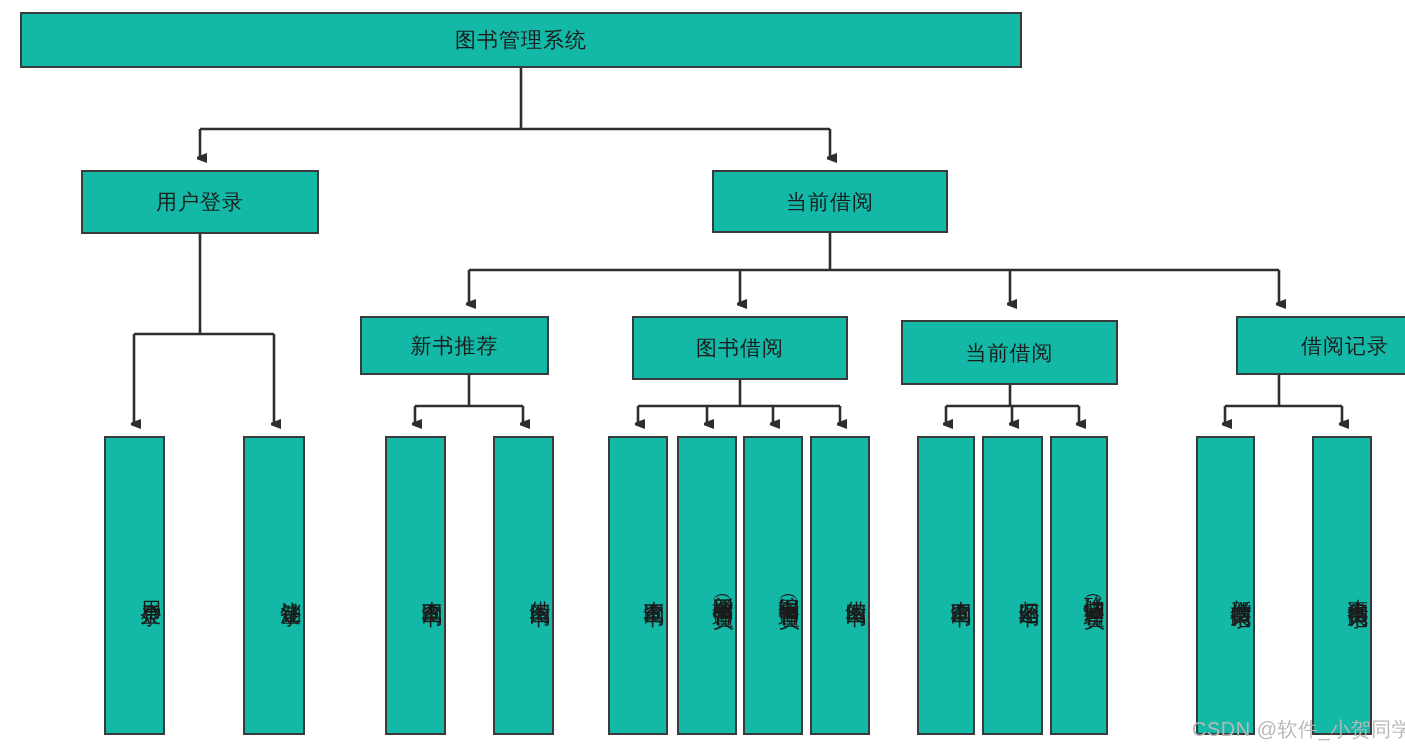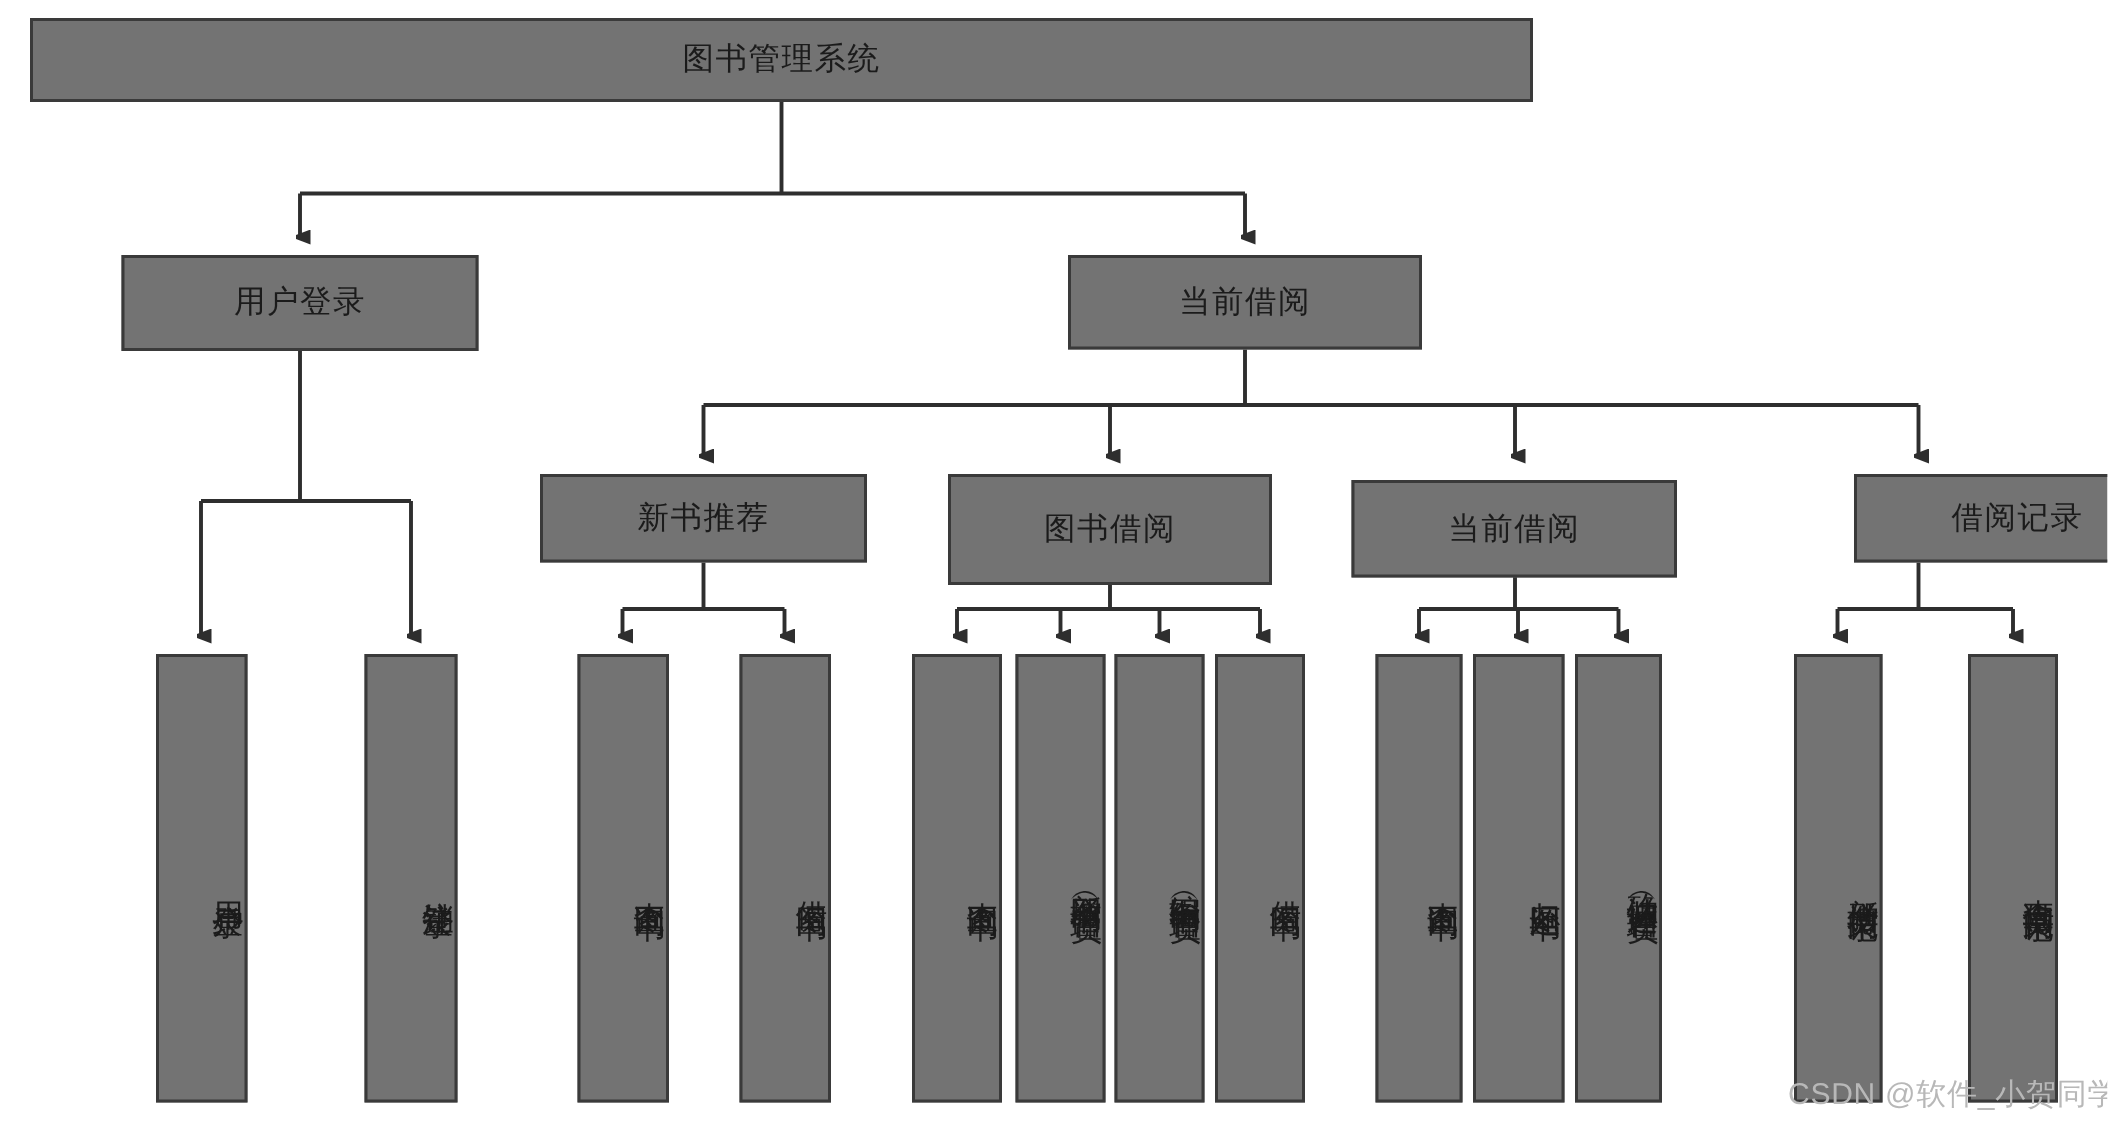--- a/index.html
+++ b/index.html
@@ -23,21 +23,21 @@
     left: 0;
     top: 0;
     width: 1405px;
     height: 747px;
     pointer-events: none;
   }
   .node {
     position: absolute;
     box-sizing: border-box;
     border: 2.5px solid #3a3a3a;
-    background: #737373;
+    background: #14b8a6;
     display: flex;
     align-items: center;
     justify-content: center;
     color: #1b1b1b;
     text-align: center;
   }
   .node-h {
     font-size: 21px;
     letter-spacing: 1px;
     line-height: 1.2;
@@ -129,25 +129,25 @@
   </div>
 
   <div class="node node-h" style="left:81px; top:170px; width:238px; height:64px;">
     <span>用户登录</span>
   </div>
 
   <div class="node node-h" style="left:712px; top:170px; width:236px; height:63px;">
     <span>当前借阅</span>
   </div>
 
-  <div class="node node-h" style="left:360px; top:316px; width:218px; height:59px;">
+  <div class="node node-h" style="left:360px; top:316px; width:189px; height:59px;">
     <span>新书推荐</span>
   </div>
 
-  <div class="node node-h" style="left:632px; top:316px; width:216px; height:74px;">
+  <div class="node node-h" style="left:632px; top:316px; width:216px; height:64px;">
     <span>图书借阅</span>
   </div>
 
   <div class="node node-h" style="left:901px; top:320px; width:217px; height:65px;">
     <span>当前借阅</span>
   </div>
 
   <div class="node node-h" style="left:1236px; top:316px; width:218px; height:59px;">
     <span>借阅记录</span>
   </div>

